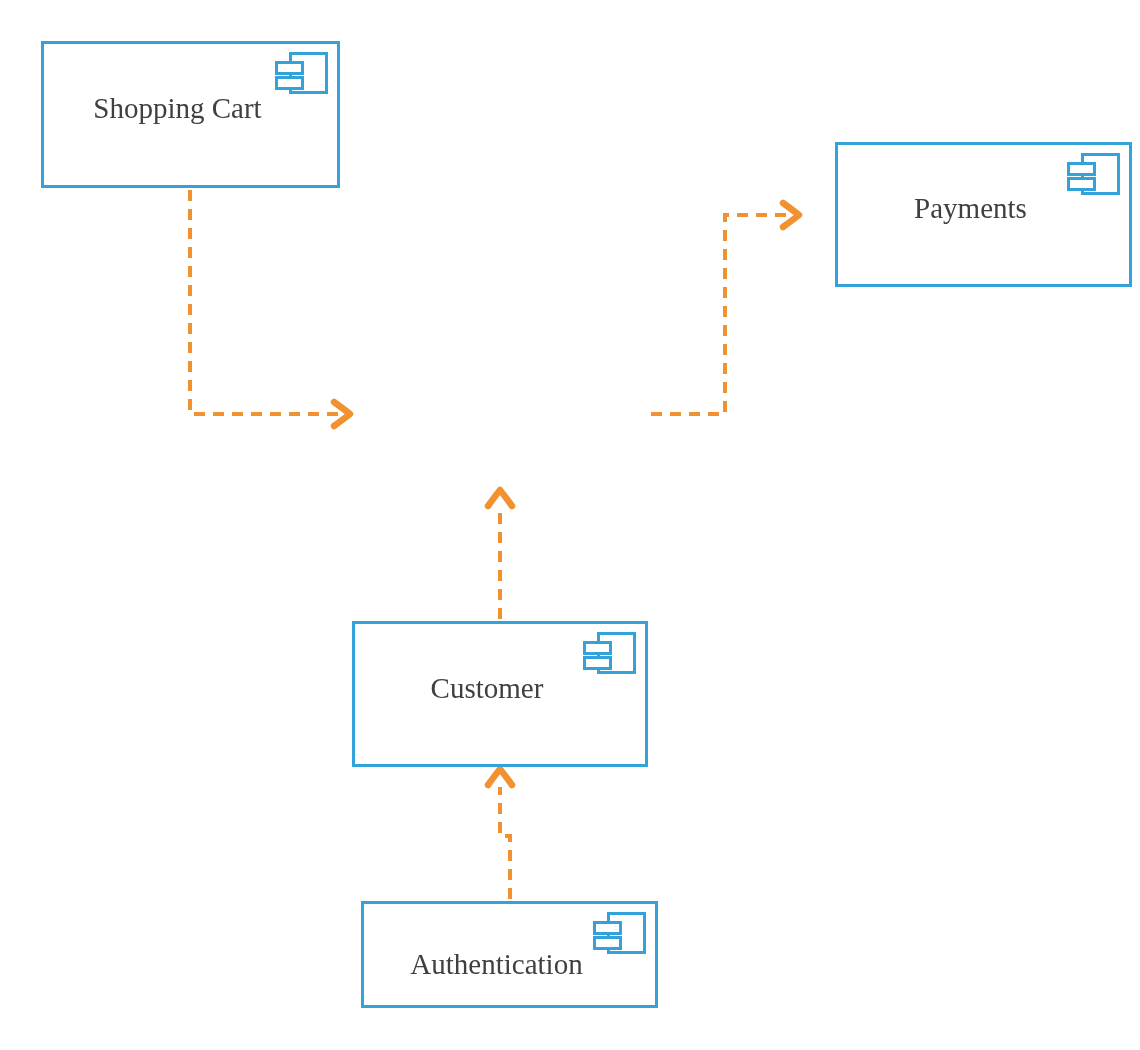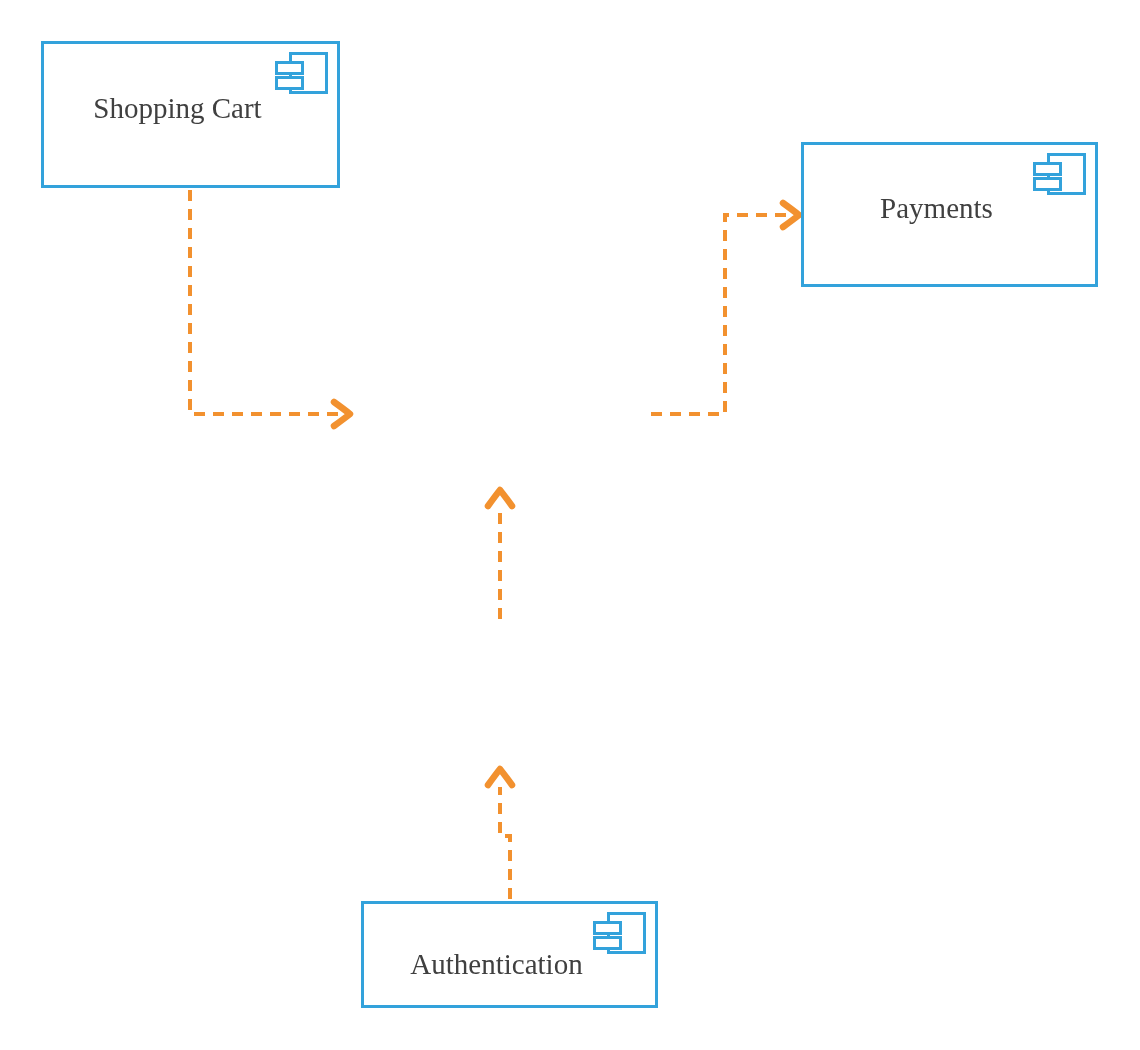--- a/index.html
+++ b/index.html
@@ -74,30 +74,38 @@
 
   <div class="node" style="left:41px;top:41px;width:299px;height:147px">
     <span class="node-label">Shopping Cart</span>
     <svg class="component-icon" viewBox="0 0 53 42" xmlns="http://www.w3.org/2000/svg">
       <rect x="15.5" y="1.5" width="36" height="39"></rect>
       <rect x="1.5" y="10.5" width="26" height="11"></rect>
       <rect x="1.5" y="25.5" width="26" height="11"></rect>
     </svg>
   </div>
 
-  <div class="node" style="left:801px;top:142px;width:297px;height:145px">
+  <div class="node" style="left:835px;top:142px;width:297px;height:145px">
     <span class="node-label">Payments</span>
     <svg class="component-icon" viewBox="0 0 53 42" xmlns="http://www.w3.org/2000/svg">
       <rect x="15.5" y="1.5" width="36" height="39"></rect>
       <rect x="1.5" y="10.5" width="26" height="11"></rect>
       <rect x="1.5" y="25.5" width="26" height="11"></rect>
     </svg>
   </div>
 
 
+  <div class="node" style="left:352px;top:621px;width:296px;height:146px">
+    <span class="node-label">Customer</span>
+    <svg class="component-icon" viewBox="0 0 53 42" xmlns="http://www.w3.org/2000/svg">
+      <rect x="15.5" y="1.5" width="36" height="39"></rect>
+      <rect x="1.5" y="10.5" width="26" height="11"></rect>
+      <rect x="1.5" y="25.5" width="26" height="11"></rect>
+    </svg>
+  </div>
 
   <div class="node node--authentication" style="left:361px;top:901px;width:297px;height:107px">
     <span class="node-label">Authentication</span>
     <svg class="component-icon" viewBox="0 0 53 42" xmlns="http://www.w3.org/2000/svg">
       <rect x="15.5" y="1.5" width="36" height="39"></rect>
       <rect x="1.5" y="10.5" width="26" height="11"></rect>
       <rect x="1.5" y="25.5" width="26" height="11"></rect>
     </svg>
   </div>
 

